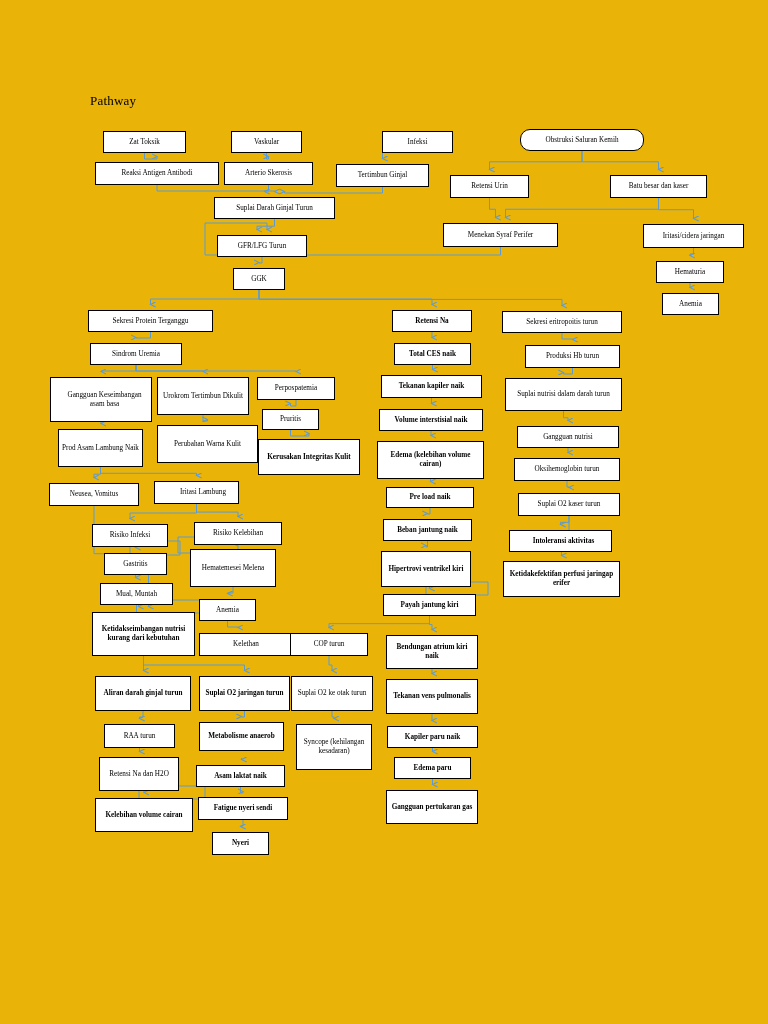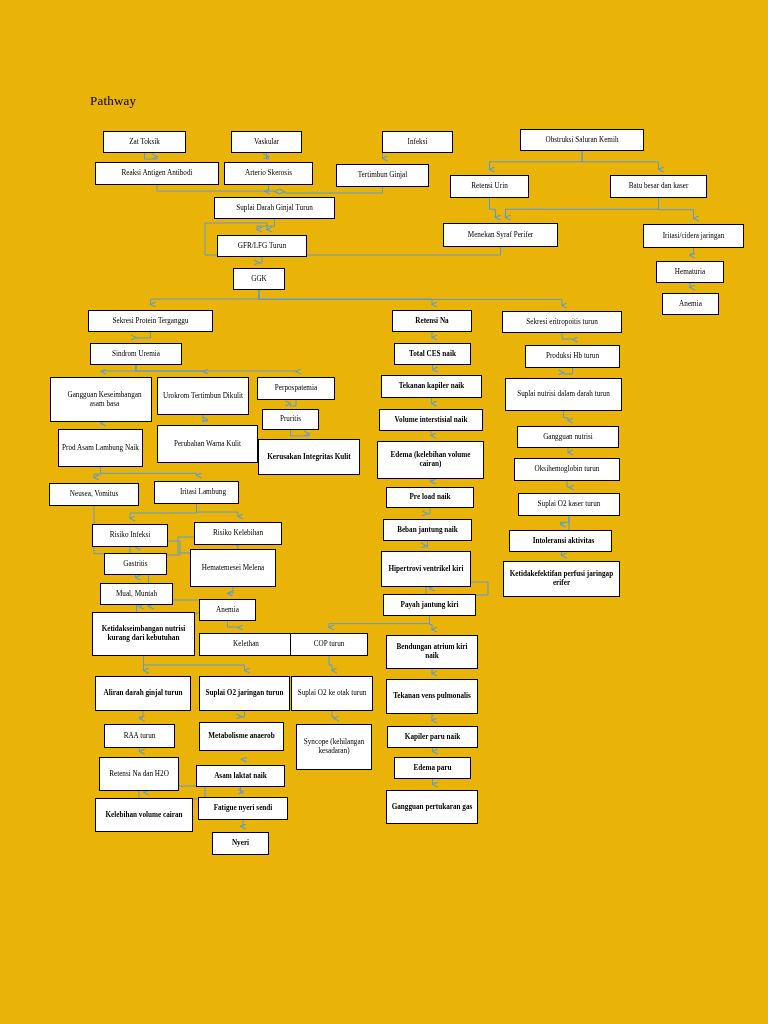--- a/index.html
+++ b/index.html
@@ -139,21 +139,21 @@
       <path d="M139,791 L139,799 L205,799 L205,786 L144,786 L144,792.5" fill="none" stroke="#5b9bd5" stroke-width="1" marker-end="url(#ah)"></path>
       <path d="M240.5,787 L240.5,793 L243,793 L243,791.5" fill="none" stroke="#5b9bd5" stroke-width="1" marker-end="url(#ah)"></path>
       <path d="M432.5,779 L432.5,784.5" fill="none" stroke="#5b9bd5" stroke-width="1" marker-end="url(#ah)"></path>
       <path d="M243,820 L243,826 L240.5,826 L240.5,826.5" fill="none" stroke="#5b9bd5" stroke-width="1" marker-end="url(#ah)"></path>
     </svg>
 
   <div id="nodes">
       <div class="node" style="left: 103px; top: 131px; width: 83px; height: 22px;">Zat Toksik</div>
       <div class="node" style="left: 231px; top: 131px; width: 71px; height: 22px;">Vaskular</div>
       <div class="node" style="left: 343px; top: 131px; width: 71px; height: 22px; margin-left: 39px;">Infeksi</div>
-      <div class="node" style="left: 520px; top: 129px; width: 124px; height: 22px;">Obstruksi Saluran Kemih</div>
+      <div class="node" style="left: 520px; top: 129px; width: 124px; height: 22px; border-radius: 10px;">Obstruksi Saluran Kemih</div>
       <div class="node" style="left: 95px; top: 162px; width: 124px; height: 23px;">Reaksi Antigen Antibodi</div>
       <div class="node" style="left: 224px; top: 162px; width: 89px; height: 23px;">Arterio Skerosis</div>
       <div class="node" style="left: 336px; top: 164px; width: 93px; height: 23px; text-align: right;">Tertimbun Ginjal</div>
       <div class="node" style="left: 450px; top: 175px; width: 79px; height: 23px;">Retensi Urin</div>
       <div class="node" style="left: 610px; top: 175px; width: 97px; height: 23px;">Batu besar dan kaser</div>
       <div class="node" style="left: 214px; top: 197px; width: 121px; height: 22px;">Suplai Darah Ginjal Turun</div>
       <div class="node" style="left: 443px; top: 223px; width: 115px; height: 24px;">Menekan Syraf Perifer</div>
       <div class="node" style="left: 643px; top: 224px; width: 101px; height: 24px;">Iritasi/cidera jaringan</div>
       <div class="node" style="left: 217px; top: 235px; width: 90px; height: 22px;">GFR/LFG Turun</div>
       <div class="node" style="left: 656px; top: 261px; width: 68px; height: 22px;">Hematuria</div>

